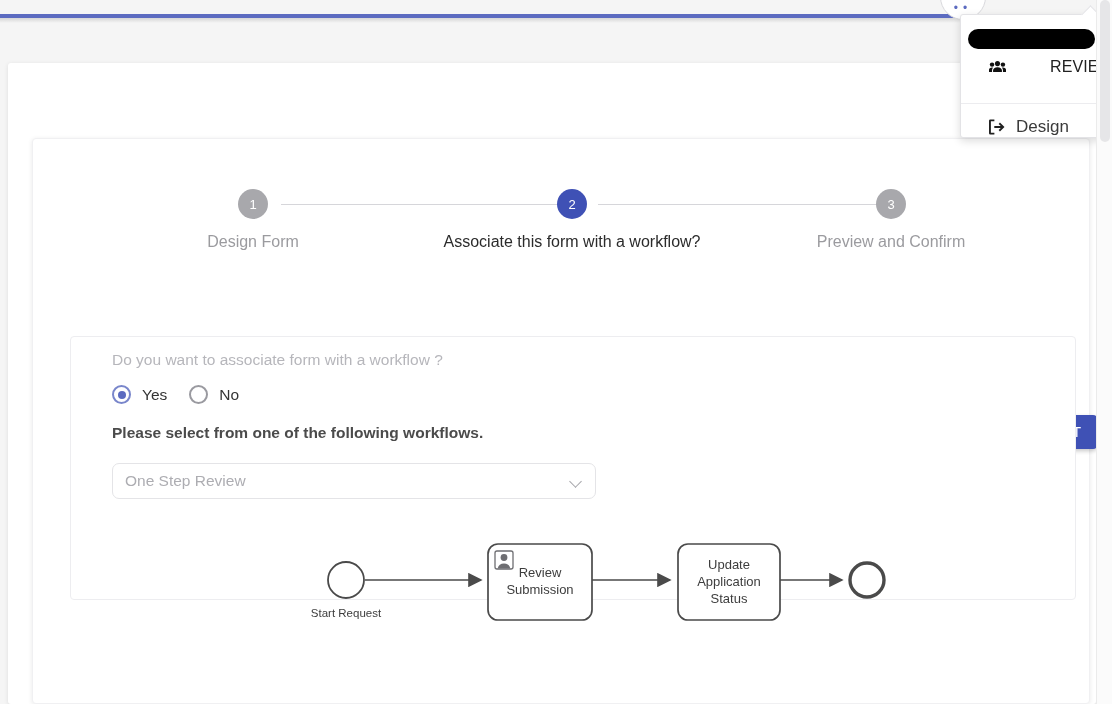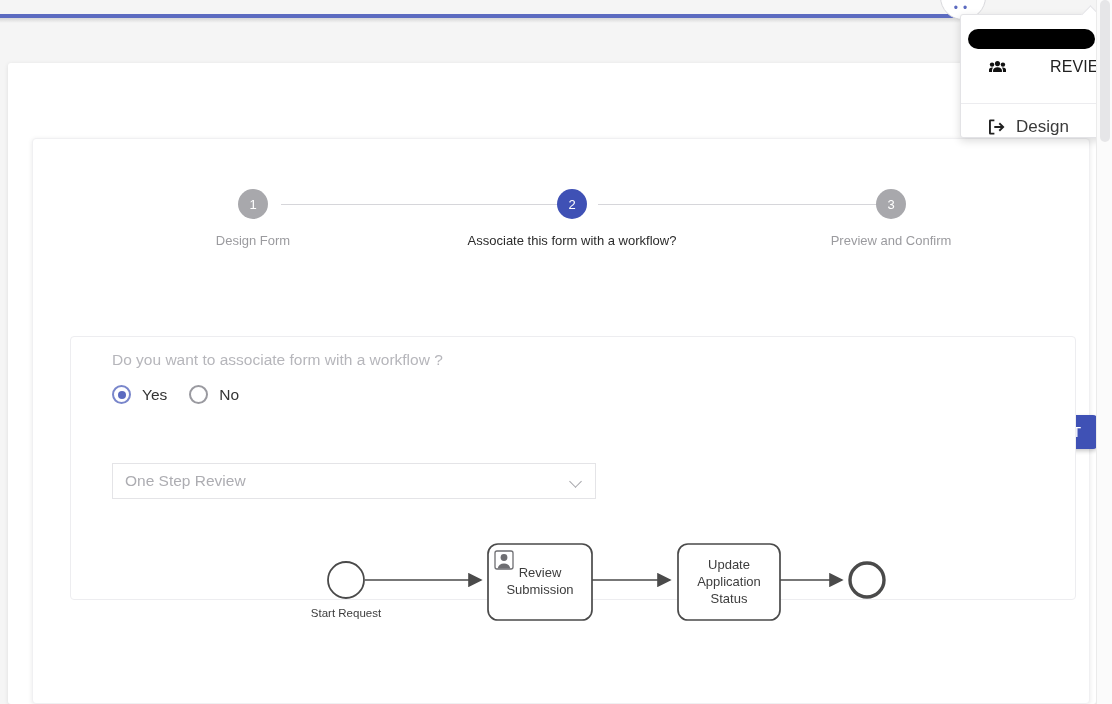--- a/index.html
+++ b/index.html
@@ -167,21 +167,21 @@
     border-radius: 50%;
     display: inline-flex;
     align-items: center; justify-content: center;
     font-size: 13px;
     color: #ffffff;
     background: #a8a8ac;
   }
   .step.active .bubble { background: #3f51b5; }
   .step .step-label {
     margin-top: 14px;
-    font-size: 13px;
+    font-size: 16px;
     color: #9b9b9f;
     white-space: nowrap;
   }
   .step.active .step-label { color: #2b2b2b; }
 
   
   .btn {
     border: none;
     cursor: pointer;
     font-family: inherit;
@@ -269,21 +269,21 @@
     left: 41px; top: 87px;
     font-size: 15.5px;
     font-weight: bold;
     color: #4b4b4b;
   }
   .select-box {
     position: absolute;
     left: 41px; top: 126px;
     width: 484px; height: 36px;
     border: 1px solid #e4e4e7;
-    border-radius: 0;
+    border-radius: 7px;
     background: #ffffff;
     display: flex; align-items: center;
     padding: 0 12px;
     cursor: pointer;
   }
   .select-value {
     flex: 1;
     font-size: 15.5px;
     color: #adadb2;
   }
@@ -370,20 +370,21 @@
           <label class="radio-opt">
             <span class="radio checked"></span>
             <span class="radio-text">Yes</span>
           </label>
           <label class="radio-opt">
             <span class="radio empty"></span>
             <span class="radio-text">No</span>
           </label>
         </div>
 
+        <div class="sub-label">Please select from one of the following workflows.</div>
 
         <div class="select-box">
           <span class="select-value">One Step Review</span>
           <span class="chev"></span>
         </div>
 
         <div class="bpmn">
           <svg width="960" height="180" viewBox="0 0 960 180" xmlns="http://www.w3.org/2000/svg">
             <defs>
               <marker id="arw" markerWidth="9" markerHeight="9" refX="8" refY="4.5" orient="auto">

